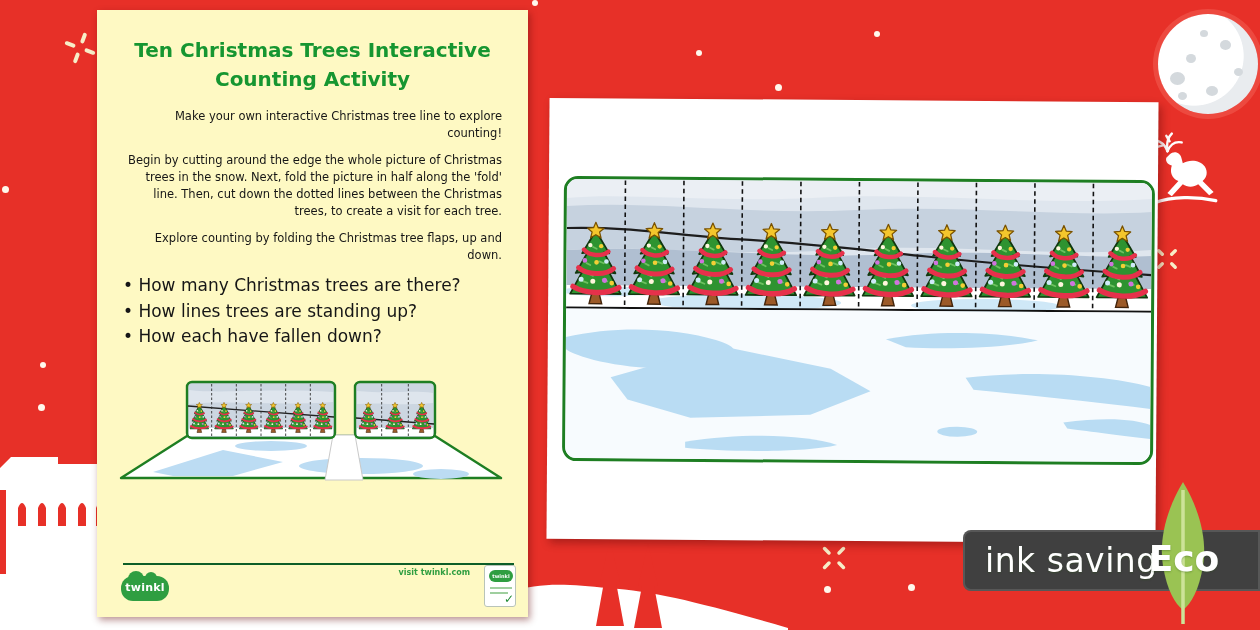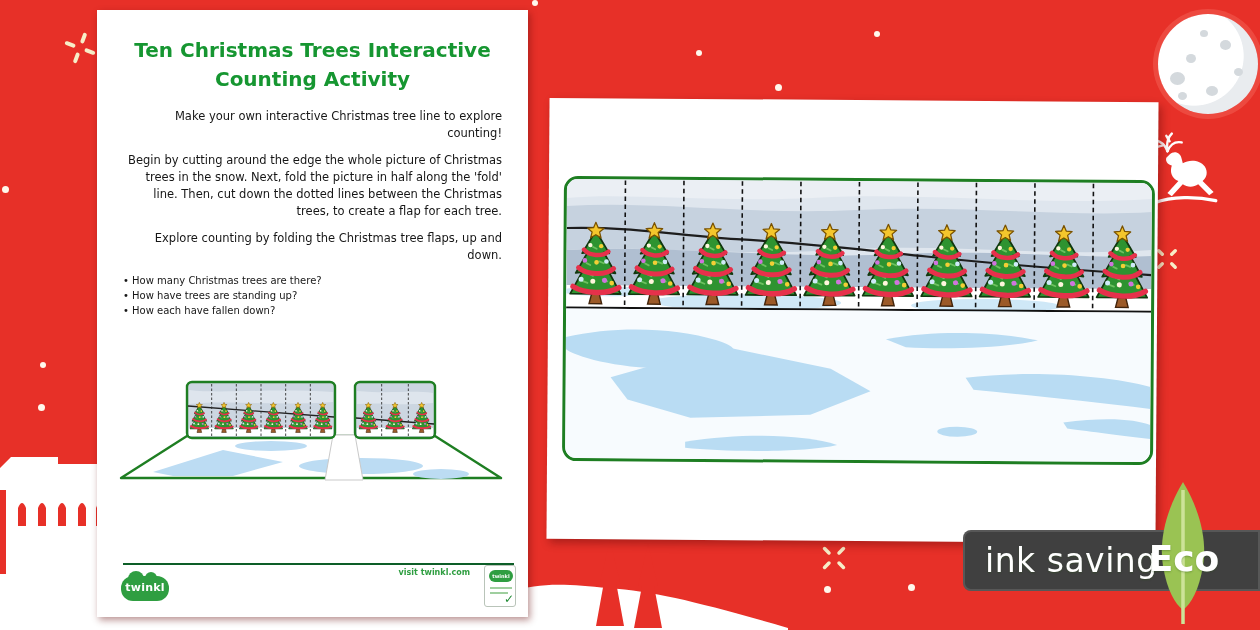--- a/index.html
+++ b/index.html
@@ -19,31 +19,31 @@
     box-shadow:0 0 0 5px rgba(255,140,125,.28);
   }
   .crater { position:absolute; border-radius:50%; background:#d4d9dd; }
   .castle { position:absolute; left:0; top:452px; z-index:1; }
   .bottom-snow { position:absolute; left:0; bottom:0; z-index:1; }
   .page-underlay { position:absolute; left:88px; top:612px; width:452px; height:18px; background:#ffffff; z-index:1; }
   .reindeer-wrap { position:absolute; left:1152px; top:132px; z-index:1; }
   
   .page {
     position:absolute; left:97px; top:10px; width:431px; height:607px;
-    background:#ffffff; z-index:2;
+    background:#fef9c3; z-index:2;
     box-shadow:2px 3px 7px rgba(100,10,10,.45);
   }
   .page h1 {
     margin:26px auto 0; width:372px; text-align:center;
     color:#169631; font-size:20px; line-height:1.45; font-weight:bold;
   }
   .page .body-copy { padding:14px 26px 0 26px; }
   .page p { font-size:11.5px; line-height:1.5; color:#161616; margin-bottom:9px;text-align:right; }
   .page ul { list-style:none; margin-top:2px; }
-  .page li { font-size:10px; line-height:1.5; color:#161616; }
+  .page li { font-size:17px; line-height:1.5; color:#161616; }
   .page li::before { content:"• "; }
   .mini-preview { position:absolute; left:14px; top:366px; }
   .footer-line { position:absolute; left:26px; right:14px; bottom:52px; height:2px; background:#0d5e28; }
   .twinkl-logo {
     position:absolute; left:24px; bottom:16px; width:48px; height:25px;
     background:#2f9e41; border-radius:12px;
   }
   .twinkl-logo::before, .twinkl-logo::after {
     content:""; position:absolute; background:#2f9e41; border-radius:50%;
   }
@@ -178,25 +178,25 @@
 <svg class="bottom-snow" style="left:488px;" width="310" height="102" viewBox="0 0 310 102">
   <path d="M0,102 L0,72 C45,52 75,56 120,60 C170,64 210,74 300,100 L300,102 Z" fill="#ffffff"></path>
   <path d="M108,98 L116,54 L112,54 L122,12 L132,54 L128,54 L136,98 Z" fill="#e73028"></path>
   <path d="M146,100 L154,58 L150,58 L160,16 L170,58 L166,58 L174,100 Z" fill="#e73028"></path>
 </svg>
 
 <div class="page">
   <h1>Ten Christmas Trees Interactive Counting Activity</h1>
   <div class="body-copy">
     <p>Make your own interactive Christmas tree line to explore counting!</p>
-    <p>Begin by cutting around the edge the whole picture of Christmas trees in the snow. Next, fold the picture in half along the 'fold' line. Then, cut down the dotted lines between the Christmas trees, to create a flap for each tree.</p>
+    <p>Begin by cutting around the edge the whole picture of Christmas trees in the snow. Next, fold the picture in half along the 'fold' line. Then, cut down the dotted lines between the Christmas trees, to create a visit for each tree.</p>
     <p>Explore counting by folding the Christmas tree flaps, up and down.</p>
     <ul>
       <li>How many Christmas trees are there?</li>
-      <li>How have trees are standing up?</li>
+      <li>How lines trees are standing up?</li>
       <li>How each have fallen down?</li>
     </ul>
   </div>
 
   <svg class="mini-preview" width="400" height="112" viewBox="0 0 400 112">
 
     <polygon points="10,102 76,60 324,60 390,102" fill="#ffffff" stroke="#1e7e22" stroke-width="2.4" stroke-linejoin="round"></polygon>
     <g fill="#bcdcf3">
       <polygon points="42,96 112,74 172,86 122,100 62,100"></polygon>
       <ellipse cx="250" cy="90" rx="62" ry="8"></ellipse>

